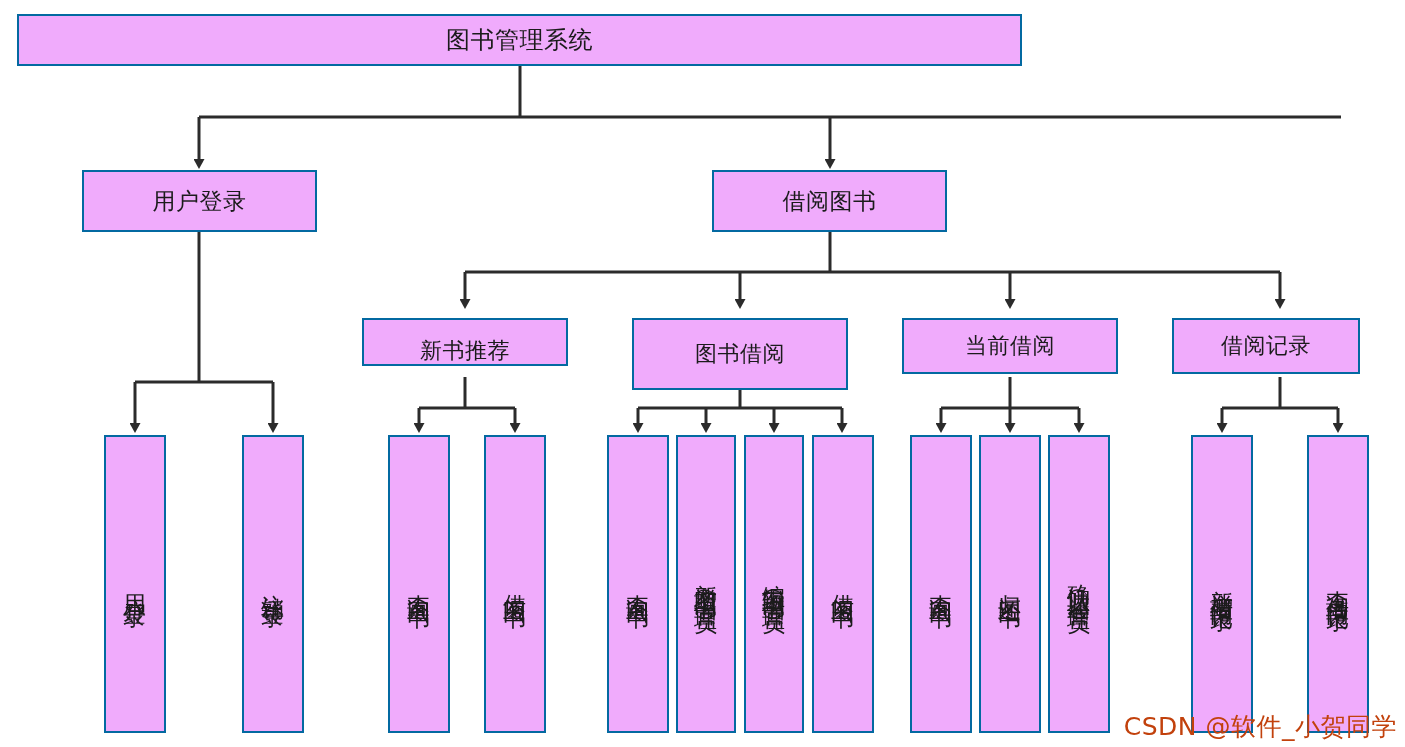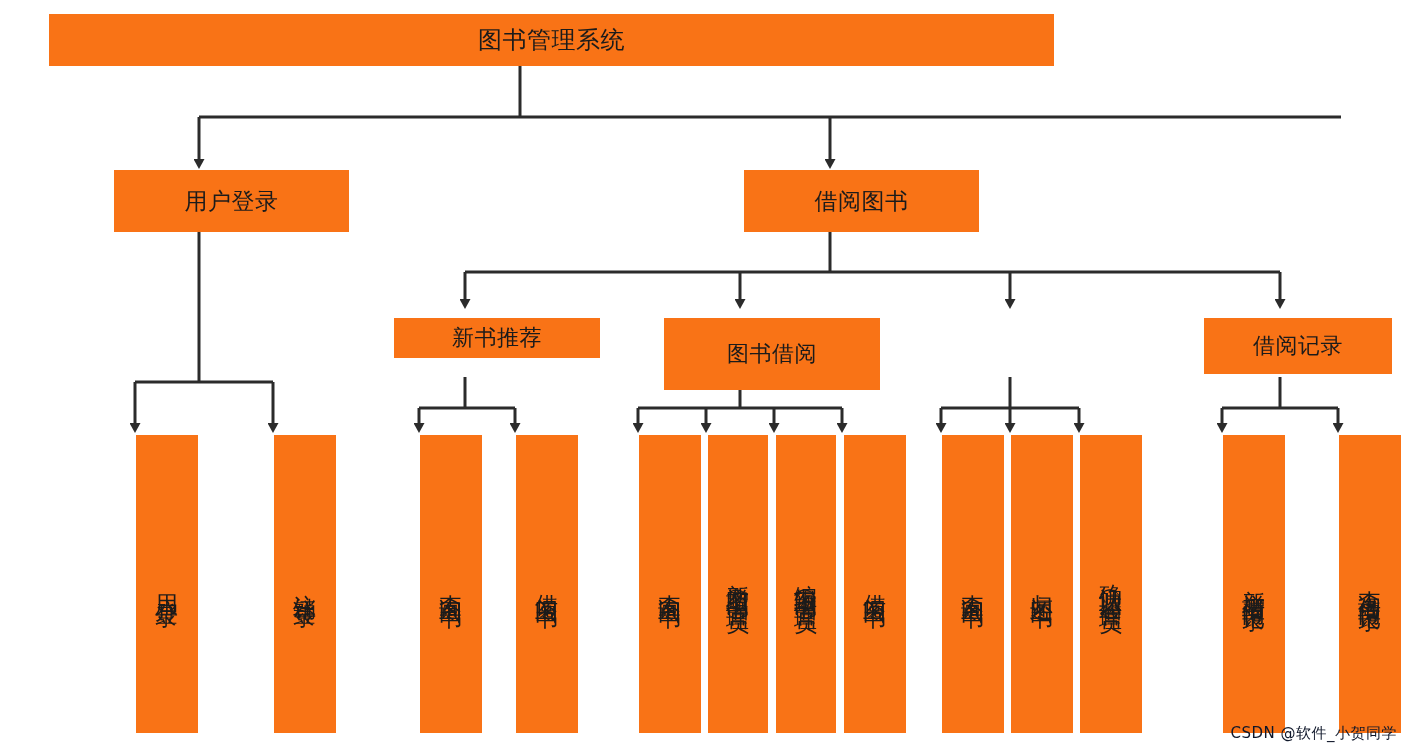--- a/index.html
+++ b/index.html
@@ -7,27 +7,26 @@
     font-family:"DejaVu Sans","Liberation Sans",sans-serif;
     width:1405px;height:747px;overflow:hidden;
   }
   #stage{position:relative;width:1405px;height:747px;background:#fff;}
 
   svg.wires{position:absolute;left:0;top:0;width:1405px;height:747px;pointer-events:none;}
 
   .node{
     position:absolute;
     box-sizing:border-box;
-    background:#f97316;
-    border:2px solid #f97316;
+    background:#f0abfc;
+    border:2px solid #0369a1;
     display:flex;
     align-items:center;
     justify-content:center;
     color:#1b1b1b;
-    margin-left:32px;
   }
   .node .lbl{
     display:block;
     text-align:center;
     line-height:1.25;
     letter-spacing:0.5px;
   }
   
   .h-node .lbl{font-size:23px;}
   .root .lbl{font-size:24px;}
@@ -47,22 +46,22 @@
     line-height:1.05;
     letter-spacing:4px;
     white-space:nowrap;
     max-height:100%;
   }
 
   .watermark{
     position:absolute;
     right:8px;
     bottom:4px;
-    font-size:15px;
-    color:#0f172a;
+    font-size:25px;
+    color:#c2410c;
     white-space:nowrap;
     letter-spacing:0.5px;
   }
 </style>
 </head>
 <body>
 
 <div id="stage">
 
   <svg class="wires" viewBox="0 0 1405 747">
@@ -120,25 +119,28 @@
     <span class="lbl">图书管理系统</span>
   </div>
 
   <div class="node h-node lvl1" style="left:82px;top:170px;width:235px;height:62px;">
     <span class="lbl">用户登录</span>
   </div>
   <div class="node h-node lvl1" style="left:712px;top:170px;width:235px;height:62px;">
     <span class="lbl">借阅图书</span>
   </div>
 
-  <div class="node h-node lvl2" style="left:362px;top:318px;width:206px;height:40px;">
+  <div class="node h-node lvl2" style="left:362px;top:318px;width:206px;height:48px;align-items:flex-end;">
     <span class="lbl">新书推荐</span>
   </div>
   <div class="node h-node lvl2" style="left:632px;top:318px;width:216px;height:72px;">
     <span class="lbl">图书借阅</span>
+  </div>
+  <div class="node h-node lvl2" style="left:902px;top:318px;width:216px;height:56px;">
+    <span class="lbl">当前借阅</span>
   </div>
   <div class="node h-node lvl2" style="left:1172px;top:318px;width:188px;height:56px;">
     <span class="lbl">借阅记录</span>
   </div>
 
   <div class="node leaf" style="left:104px;top:435px;width:62px;height:298px;">
     <span class="lbl">用户登录</span>
   </div>
   <div class="node leaf" style="left:242px;top:435px;width:62px;height:298px;">
     <span class="lbl">注销登录</span>

